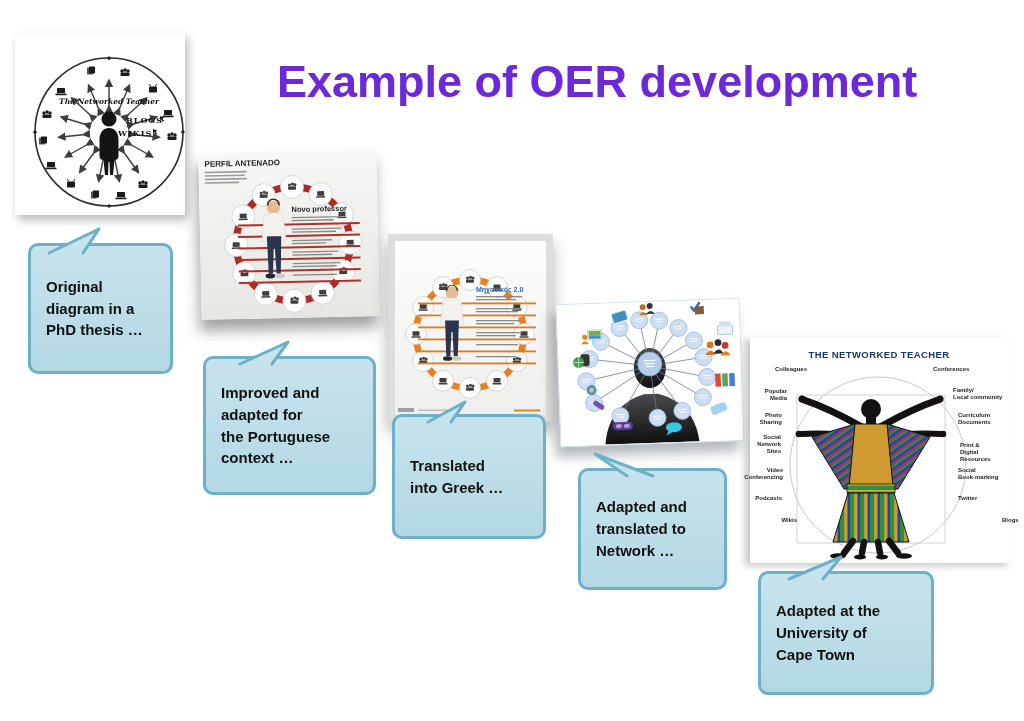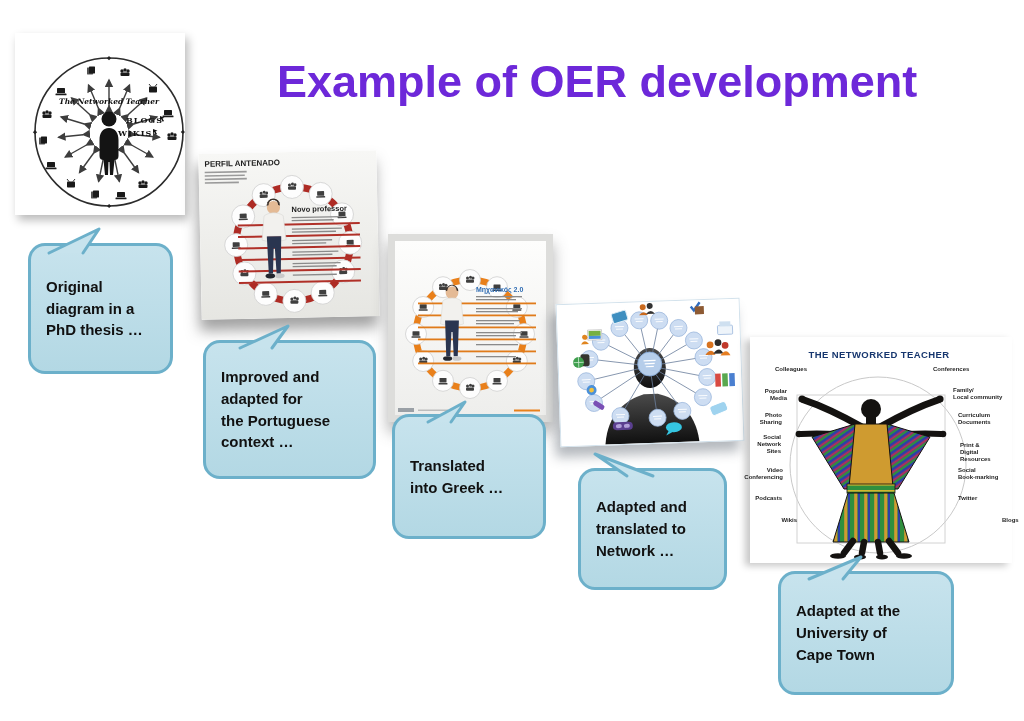--- a/index.html
+++ b/index.html
@@ -14,21 +14,21 @@
   .card3{left:388px;top:234px;width:165px;height:188px;box-shadow:0 10px 14px rgba(70,70,70,.42);}
   .card4{left:558px;top:301px;width:182px;height:141px;transform:rotate(-2deg);
          border:1px solid #d3e2ec;box-shadow:-5px 10px 12px rgba(90,100,110,.45);}
   .card5{left:750px;top:337px;width:262px;height:226px;box-shadow:-5px 3px 7px rgba(0,0,0,.22);}
   .nt-title{position:absolute;left:10px;top:12px;width:238px;text-align:center;
          font-size:9.5px;font-weight:bold;color:#16366e;letter-spacing:.4px;}
   .nt-label{position:absolute;font-size:6px;font-weight:bold;color:#1f1f1f;
          line-height:1.2;white-space:pre-line;}
   .nt-L{text-align:right;}
   .nt-R{text-align:left;}
-  .callout{position:absolute;border:3px solid #6cb0ca;border-radius:17px;
+  .callout{position:absolute;border:3px solid #6cb0ca;border-radius:10px;
          background:linear-gradient(180deg,#c7e3ed 0%,#b3d8e4 100%);
          z-index:6;display:flex;flex-direction:column;justify-content:center;}
   .callout-text{padding-left:15px;padding-right:6px;font-size:15px;font-weight:bold;
          color:#111;line-height:1.45;white-space:pre-line;}
   .tail{position:absolute;z-index:7;overflow:visible;}
   .tail path{fill:#c7e3ed;stroke:#6cb0ca;stroke-width:3;stroke-linejoin:round;stroke-linecap:round;}
   svg{display:block;}
 </style>
 </head>
 <body>
@@ -525,21 +525,21 @@
 
   <div class="callout" style="left:28px;top:243px;width:139px;height:125px">
     <svg class="tail" style="left:8px;top:-19px" width="80" height="26" viewBox="0 0 80 26">
         <path d="M10,26 L60,2 L44,26"></path>
       </svg>
     <div class="callout-text">Original
 diagram in a
 PhD thesis …</div>
   </div>
 
-  <div class="callout" style="left:203px;top:340px;width:167px;height:133px">
+  <div class="callout" style="left:203px;top:356px;width:167px;height:133px">
     <svg class="tail" style="left:20px;top:-19px" width="80" height="24" viewBox="0 0 80 24">
         <path d="M14,24 L62,2 L46,24"></path>
       </svg>
     <div class="callout-text">Improved and
 adapted for
 the Portuguese
 context …</div>
   </div>
 
   <div class="callout" style="left:392px;top:414px;width:148px;height:119px">
@@ -552,21 +552,21 @@
 
   <div class="callout" style="left:578px;top:468px;width:143px;height:116px">
     <svg class="tail" style="left:0px;top:-19px" width="80" height="24" viewBox="0 0 80 24">
         <path d="M46,24 L14,2 L72,24"></path>
       </svg>
     <div class="callout-text">Adapted and
 translated to
 Network …</div>
   </div>
 
-  <div class="callout" style="left:778px;top:571px;width:170px;height:118px">
+  <div class="callout" style="left:758px;top:571px;width:170px;height:118px">
     <svg class="tail" style="left:14px;top:-19px" width="80" height="24" viewBox="0 0 80 24">
         <path d="M14,24 L66,2 L48,24"></path>
       </svg>
     <div class="callout-text">Adapted at the
 University of
 Cape Town</div>
   </div>
 
 </div>
 

